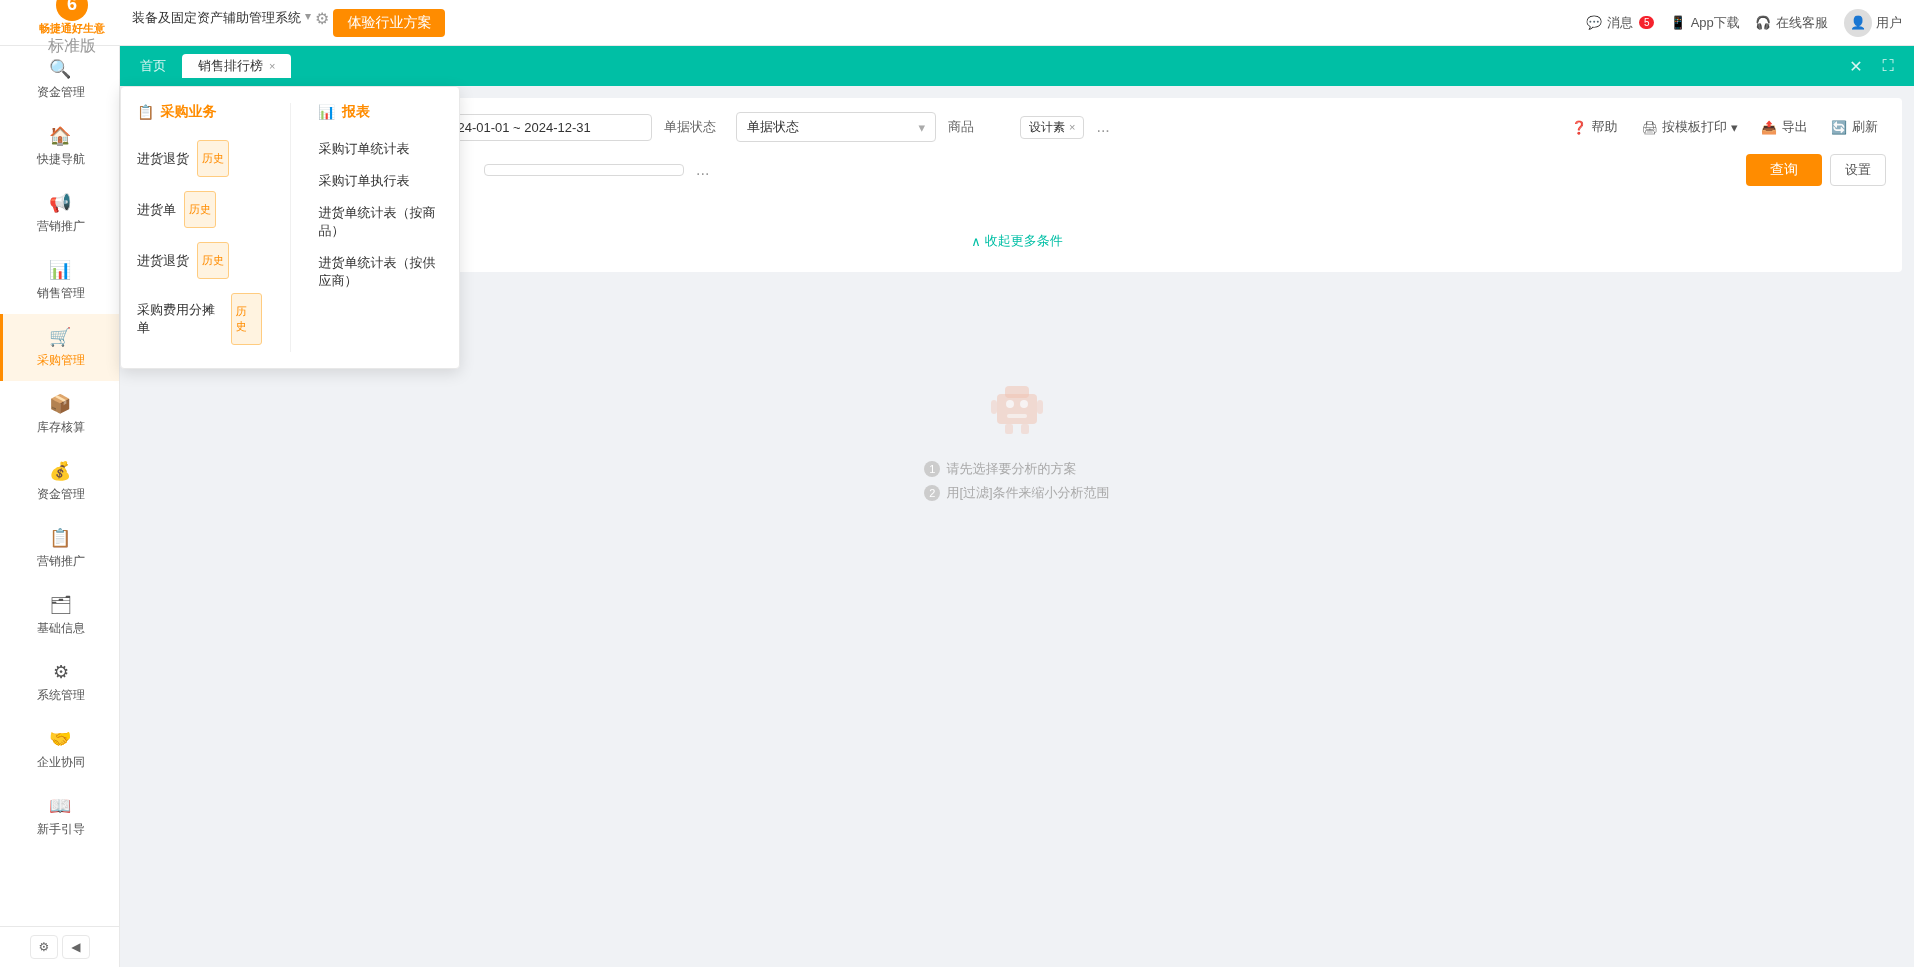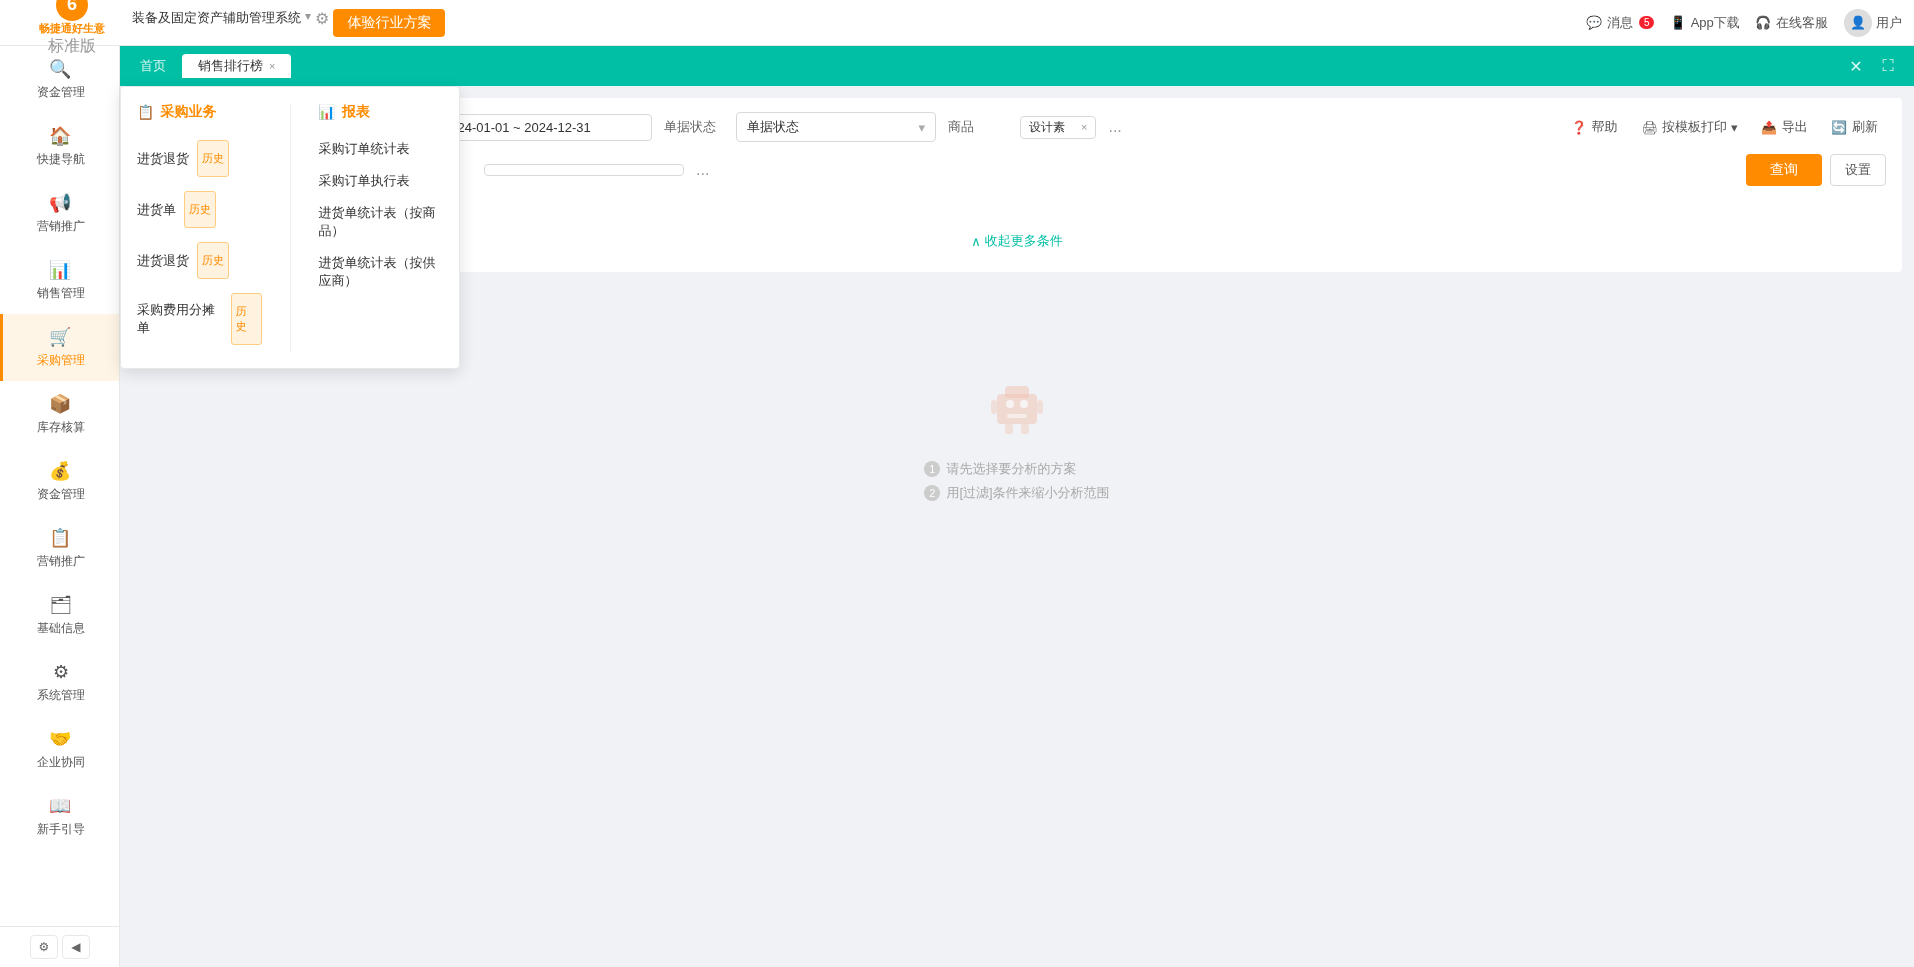--- a/index.html
+++ b/index.html
@@ -266,21 +266,21 @@
     }
     .tag-item {
       background: #fff;
       border: 1px solid #d9d9d9;
       border-radius: 4px;
       padding: 2px 8px;
       font-size: 12px;
       color: #333;
       display: inline-flex;
       align-items: center;
-      gap: 16px;
+      gap: 4px;
     }
     .tag-close {
       color: #999;
       cursor: pointer;
       font-size: 11px;
     }
     .toolbar-right {
       margin-left: auto;
       display: flex;
       align-items: center;

